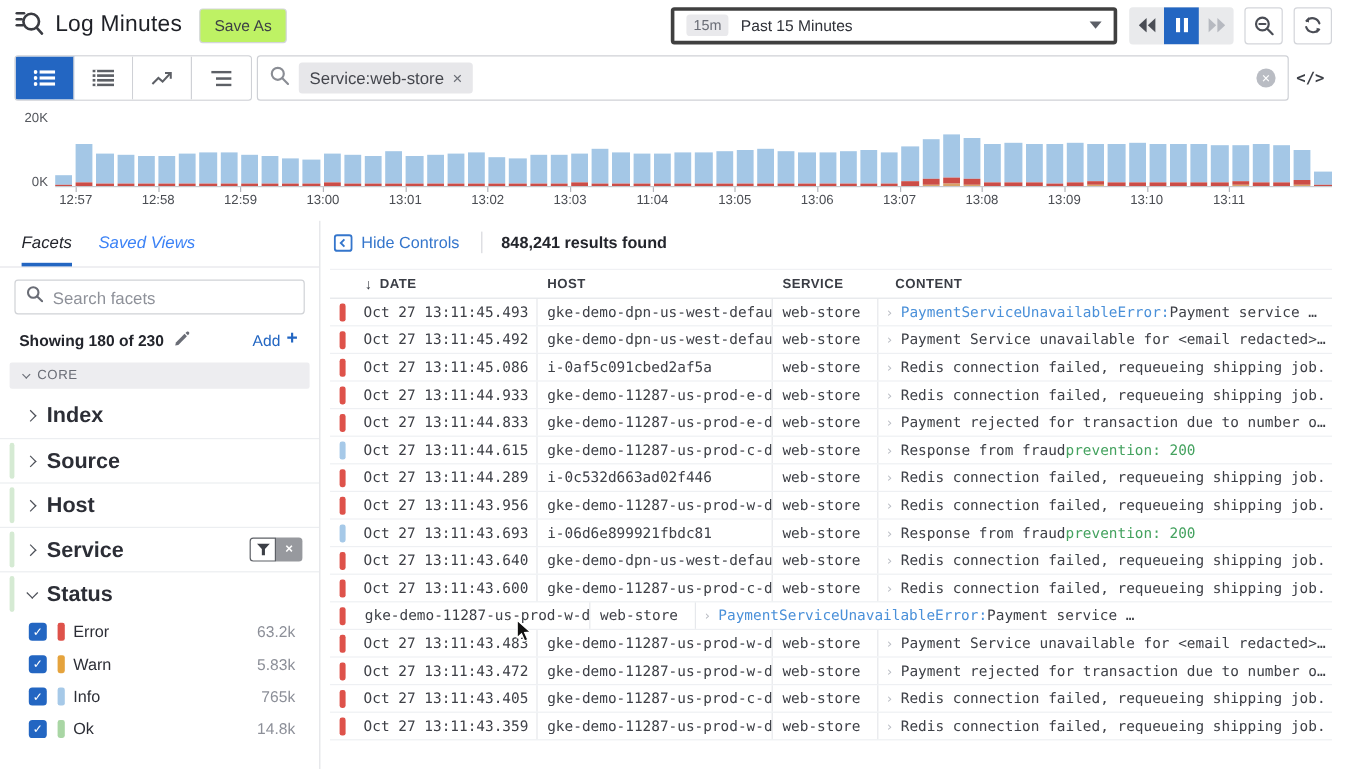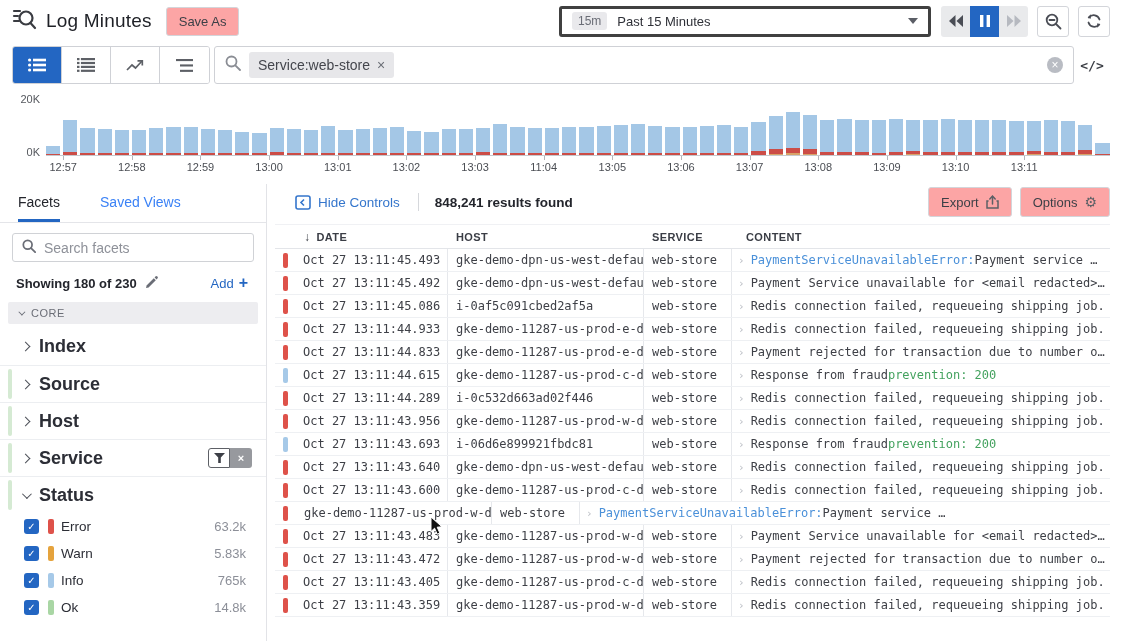--- a/index.html
+++ b/index.html
@@ -4,21 +4,21 @@
 <style>
   * { margin:0; padding:0; box-sizing:border-box; }
   html,body { background:#fff; }
   .app { position:relative; width:1124px; height:641px; overflow:hidden; background:#fff;
          font-family:"Liberation Sans", sans-serif; color:#2c2e34; }
 
   
   .topbar { display:flex; align-items:center; height:42px; padding:0 14px 0 12px; }
   .brand { display:flex; align-items:center; gap:8px; }
   .page-title { font-size:19px; font-weight:500; color:#1e2026; letter-spacing:.2px; }
-  .btn { display:inline-flex; align-items:center; gap:7px; background:#fca5a5; border:1px solid #d3d5da;
+  .btn { display:inline-flex; align-items:center; gap:7px; background:#bef264; border:1px solid #d3d5da;
          border-radius:3px; font-size:13px; color:#3c3f46; padding:6px 12px; cursor:pointer; }
   .saveas { margin-left:14px; }
   .top-spacer { flex:1; }
   .timerange { display:flex; align-items:center; width:372px; height:31px; border:3px solid #404040;
                border-radius:3px; padding:0 10px; gap:10px; cursor:pointer; }
   .time-badge { background:#e9e9ec; color:#6a6d76; border-radius:3px; font-size:12px; padding:2px 6px; }
   .time-label { font-size:13px; color:#2f3138; }
   .caret { margin-left:auto; width:0; height:0; border-left:5px solid transparent;
            border-right:5px solid transparent; border-top:6px solid #5b5e66; }
   .playgroup { display:flex; margin-left:10px; background:#e9eaec; border-radius:3px; overflow:hidden; height:31px; }
@@ -59,21 +59,21 @@
   .seg-info { background:var(--hist-info); }
   .seg-error { background:var(--hist-error); }
   .seg-warn { background:var(--hist-warn); }
   .ticks { position:relative; height:20px; }
   .tickmark { position:absolute; top:0; width:1px; height:4px; background:#b4b6bc; }
   .ticklab { position:absolute; top:5px; transform:translateX(-50%); font-size:11px; color:#4a4d53; }
 
   
   .content { display:flex; height:459px; margin-top:8px; }
   aside { width:267px; border-right:1px solid #e2e3e7; overflow:hidden; }
-  .tabs { display:flex; gap:40px; padding:10px 0 0 18px; border-bottom:1px solid #e4e5e9; }
+  .tabs { display:flex; gap:22px; padding:10px 0 0 18px; border-bottom:1px solid #e4e5e9;font-style:italic; }
   .tab { font-size:14px; padding-bottom:9px; color:#3b82f6; cursor:pointer; }
   .tab.active { color:#23252c; font-weight:500; border-bottom:3px solid var(--accent); }
   .facet-search { display:flex; align-items:center; gap:8px; margin:10px 12px 0 12px; height:29px;
                   border:1px solid #d0d2d6; border-radius:3px; padding:0 9px; }
   .facet-search input { border:none; outline:none; font-size:14px; color:#2c2e34; width:170px;
                         font-family:"Liberation Sans", sans-serif; }
   .facet-search input::placeholder { color:#8e9199; }
   .showing-row { display:flex; align-items:center; margin:12px 18px 10px 16px; }
   .showing { font-size:13px; font-weight:bold; color:#23252c; }
   .pencil { margin-left:7px; cursor:pointer; display:flex; }
@@ -104,21 +104,21 @@
               display:flex; align-items:center; justify-content:center; font-size:10px; cursor:pointer; }
   .checkbox::after { content:"✓"; }
   .status-chip { width:6px; height:15px; border-radius:2px; margin-left:9px; }
   .status-label { font-size:13.5px; color:#2c2e36; margin-left:7px; }
   .status-count { margin-left:auto; margin-right:20px; font-size:13px; color:#8c8f98; }
 
   
   main { flex:1; padding:2px 14px 0 8px; display:flex; flex-direction:column; overflow:hidden; }
   .controls-row { display:flex; align-items:center; height:32px; }
   .hide-controls { display:flex; align-items:center; gap:7px; color:var(--link-strong); font-size:13.5px;
-                   font-weight:500; cursor:pointer; margin-left:20px; }
+                   font-weight:500; cursor:pointer; margin-left:3px; }
   .vsep { width:1px; height:18px; background:#d6d8dc; margin:0 16px 0 18px; }
   .results-count { font-size:13.5px; font-weight:bold; color:#23252c; }
   .controls-right { margin-left:auto; display:flex; gap:8px; }
   .gear { font-size:14px; color:#5d6066; }
 
   .log-table { margin-top:6px; display:flex; flex-direction:column; border-top:1px solid #f0f1f4; }
   .thead { display:flex; align-items:center; height:24px; border-bottom:1px solid #e3e5e9;
            font-size:11px; font-weight:bold; letter-spacing:.4px; color:#3a3d45; }
   .th-spacer { width:21px; }
   .th { padding-left:8px; }
@@ -674,36 +674,20 @@
           <svg width="16" height="15" viewBox="0 0 16 15">
               <g stroke="#3576cc" stroke-width="1.6" fill="none">
                 <rect x="1" y="1" width="14" height="13" rx="2"></rect>
                 <polyline points="9,4.5 6,7.5 9,10.5"></polyline>
               </g>
             </svg>
           <span>Hide Controls</span>
         </span>
         <span class="vsep"></span>
         <span class="results-count">848,241 results found</span>
-        <span class="controls-right">
-          <button class="btn">
-            <span>Export</span>
-            <svg width="13" height="14" viewBox="0 0 13 14">
-                <g stroke="#5d6066" stroke-width="1.5" fill="none" stroke-linecap="round">
-                  <path d="M2 6 L1 6 L1 13 L12 13 L12 6 L11 6"></path>
-                  <line x1="6.5" y1="1.5" x2="6.5" y2="9"></line>
-                  <polyline points="3.8,4 6.5,1.2 9.2,4"></polyline>
-                </g>
-              </svg>
-          </button>
-          <button class="btn">
-            <span>Options</span>
-            <span class="gear">⚙</span>
-          </button>
-        </span>
       </div>
 
       <div class="log-table">
         <div class="thead">
           <span class="th-spacer"></span>
           <span class="th th-date">
             <span class="sort-arrow"></span>
             <span>DATE</span>
           </span>
           <span class="th th-host">HOST</span>

